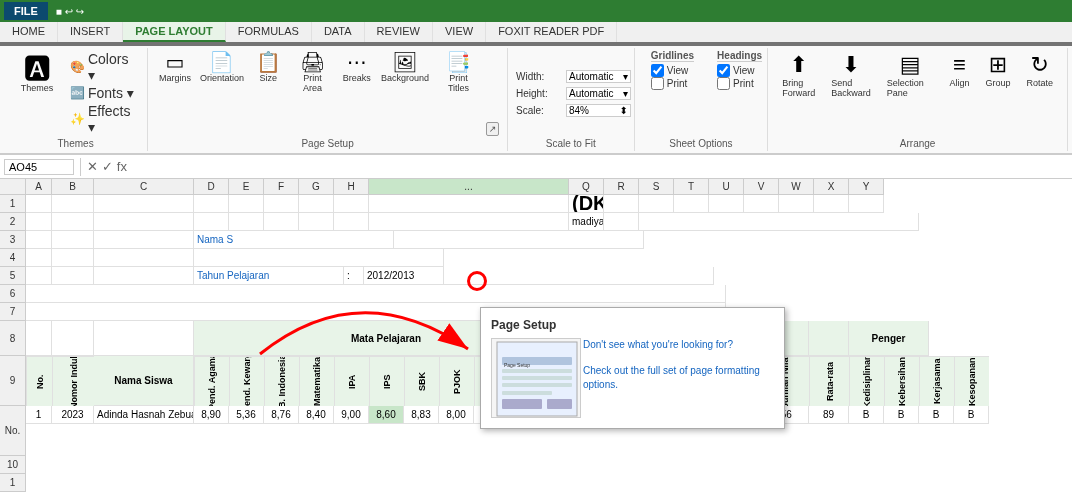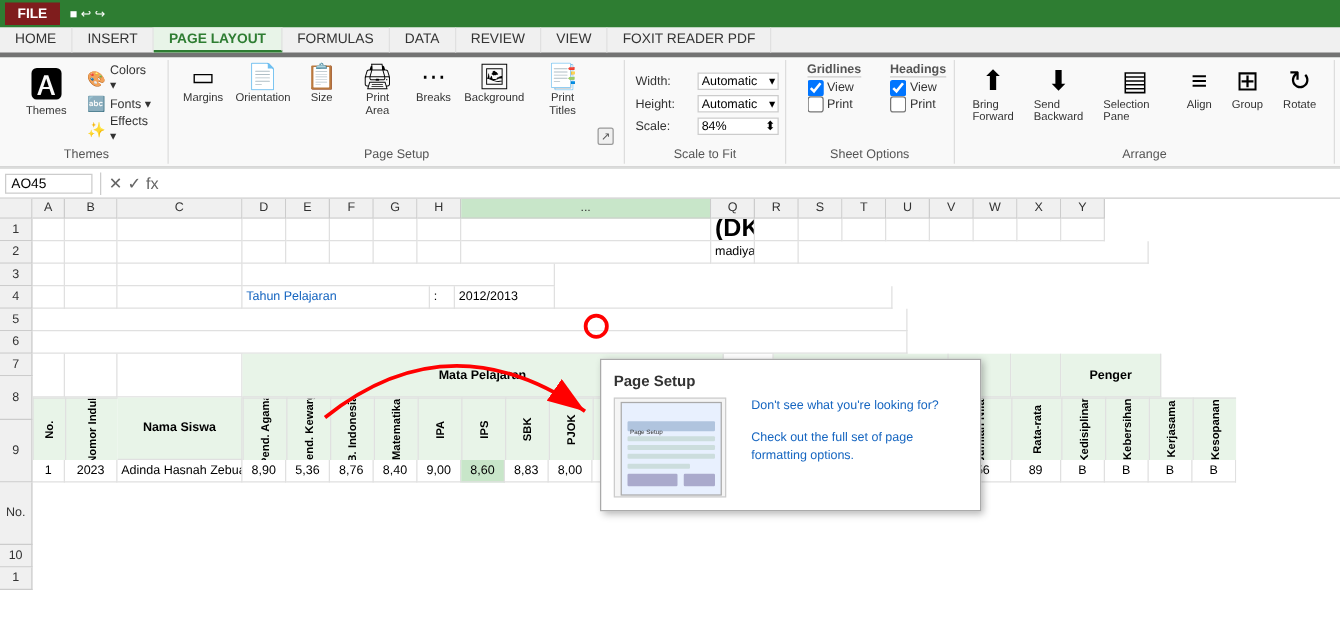--- a/index.html
+++ b/index.html
@@ -1,39 +1,39 @@
 <!DOCTYPE html>
 <html><head>
   <meta charset="utf-8">
   <style>
     * { box-sizing: border-box; margin: 0; padding: 0; }
     body { font-family: 'Segoe UI', Arial, sans-serif; font-size: 11px; background: #fff; overflow: hidden; }
 
     
     .ribbon { background: #e8f4e8; border-bottom: 1px solid #ccc; user-select: none; }
     .ribbon-top { background: #2e7d32; display: flex; align-items: center; height: 22px; padding: 0 4px; }
-    .ribbon-top .file-btn { background: #7f1d1d; color: #fff; font-weight: bold; padding: 2px 10px; font-size: 11px; border: none; cursor: pointer; height: 18px; text-align: center; }
+    .ribbon-top .file-btn { background: #0c4a6e; color: #fff; font-weight: bold; padding: 2px 10px; font-size: 11px; border: none; cursor: pointer; height: 18px; text-align: center; }
     .ribbon-tabs { display: flex; background: #f0f0f0; border-bottom: 4px solid #737373; }
     .ribbon-tab { padding: 3px 12px; font-size: 11px; cursor: pointer; border-right: 1px solid #e0e0e0; color: #333; }
     .ribbon-tab.active { background: #e8f4e8; color: #2e7d32; border-bottom: 2px solid #2e7d32; font-weight: bold; }
     .ribbon-content { display: flex; align-items: stretch; padding: 2px 4px; background: #f9f9f9; min-height: 78px; border-bottom: 1px solid #ccc; }
     .ribbon-group { display: flex; flex-direction: column; align-items: center; padding: 2px 8px; border-right: 1px solid #ddd; min-width: 60px; }
     .ribbon-group-content { display: flex; align-items: flex-start; flex: 1; width: 100%; justify-content: center; }
     .ribbon-group-label { font-size: 10px; color: #555; margin-top: 2px; text-align: center; }
     .ribbon-btn { display: flex; flex-direction: column; align-items: center; padding: 2px 4px; cursor: pointer; border-radius: 2px; min-width: 36px; }
     .ribbon-btn .icon { font-size: 20px; line-height: 1; }
     .ribbon-btn .label { font-size: 9px; color: #333; text-align: center; margin-top: 1px; }
     .ribbon-btn-small { display: flex; align-items: center; padding: 1px 4px; cursor: pointer; border-radius: 2px; width: 100%; }
     .ribbon-btn-small .s-icon { font-size: 12px; margin-right: 3px; }
-    .ribbon-btn-small .s-label { font-size: 10px; color: #333; }
+    .ribbon-btn-small .s-label { font-size: 14px; color: #333; }
 
     
     .page-setup-tip { position: absolute; top: 128px; left: 480px; background: #fff; border: 1px solid #aaa; box-shadow: 2px 2px 6px rgba(0,0,0,0.3); width: 305px; padding: 10px; z-index: 100; }
     .page-setup-tip-title { font-size: 12px; font-weight: bold; color: #333; margin-bottom: 6px; }
-    .page-setup-tip-body { display: flex; gap: 20px; }
+    .page-setup-tip-body { display: flex; gap: 2px; }
     .page-setup-img { width: 90px; height: 80px; border: 1px solid #ccc; background: #f5f5f5; position: relative; overflow: hidden; }
     .page-setup-text { flex: 1; }
     .page-setup-text p { font-size: 10px; color: #1565c0; line-height: 1.4; cursor: pointer; }
 
     
     .formula-bar { display: flex; align-items: center; height: 24px; border-bottom: 1px solid #ccc; background: #fff; padding: 0 4px; gap: 4px; }
     .cell-ref { width: 70px; border: 1px solid #ccc; padding: 1px 4px; font-size: 11px; }
     .formula-sep { width: 1px; background: #ccc; height: 18px; margin: 0 2px; }
     .formula-icons { display: flex; gap: 4px; color: #666; font-size: 13px; }
     .formula-input { flex: 1; border: none; outline: none; font-size: 11px; padding: 1px 4px; }
@@ -329,20 +329,27 @@
         <div class="grid-cell" style="width:35px;"></div>
         <div class="grid-cell" style="width:35px;"></div>
         <div class="grid-cell" style="width:35px;"></div>
         <div class="grid-cell" style="width:35px;"></div>
         <div class="grid-cell" style="width:200px;"></div>
         <div class="grid-cell" style="width:35px; font-size:10px;">madiyah Gunungsitoli</div>
         <div class="grid-cell" style="width:35px;"></div>
         <div class="grid-cell" style="width:280px;"></div>
       </div>
 
+      <div class="grid-row" style="height:18px;">
+        <div class="grid-cell" style="width:26px;"></div>
+        <div class="grid-cell" style="width:42px;"></div>
+        <div class="grid-cell" style="width:100px;"></div>
+        <div class="grid-cell blue-text" style="width:200px;">Nama S</div>
+        <div class="grid-cell" style="width:250px;"></div>
+      </div>
 
       <div class="grid-row" style="height:18px;">
         <div class="grid-cell" style="width:26px;"></div>
         <div class="grid-cell" style="width:42px;"></div>
         <div class="grid-cell" style="width:100px;"></div>
         <div class="grid-cell" style="width:250px;"></div>
       </div>
 
       <div class="grid-row" style="height:18px;">
         <div class="grid-cell" style="width:26px;"></div>

